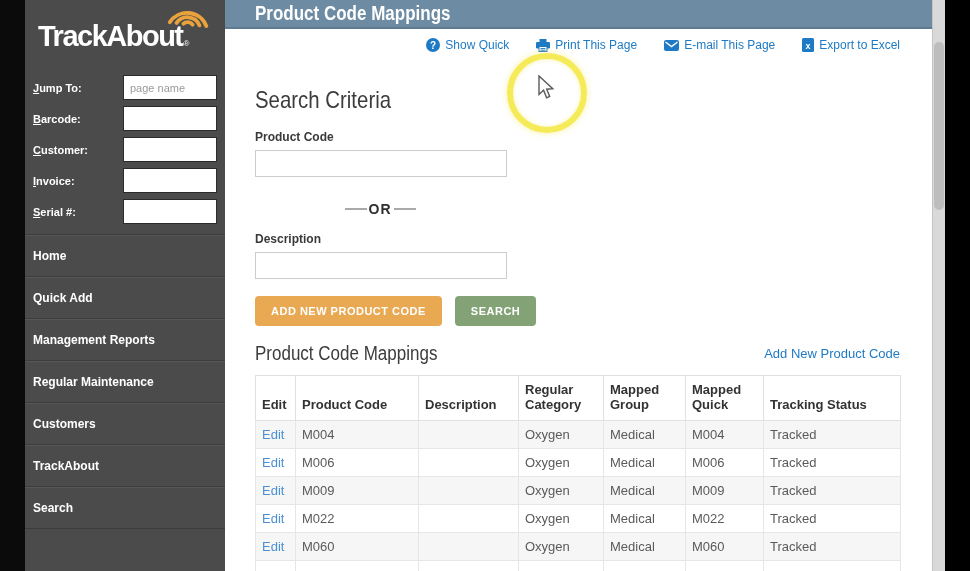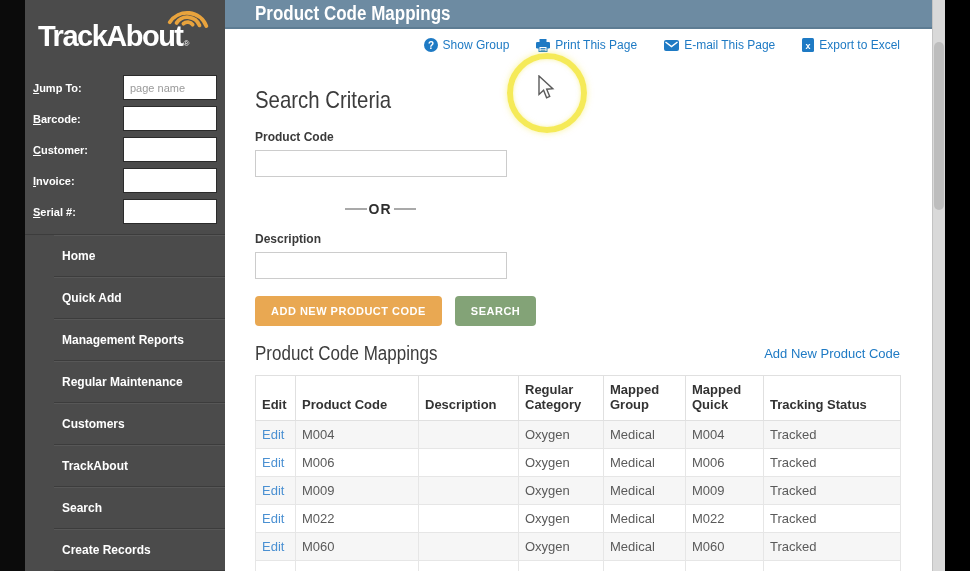--- a/index.html
+++ b/index.html
@@ -18,21 +18,21 @@
   .logo-text{color:#fff;font-size:29px;font-weight:bold;letter-spacing:-1.5px;}
   .logo-reg{color:#fff;font-size:8px;vertical-align:baseline;margin-left:1px;}
   .logo-arcs{position:absolute;right:13px;top:3px;}
   .side-form{padding:4px 8px 0 8px;}
   .form-row{display:flex;align-items:center;margin-bottom:4px;height:27px;}
   .form-row label{flex:1;color:#fff;font-size:11px;font-weight:bold;}
   .form-row label .u{text-decoration:underline;}
   .form-row input{width:80px;height:23px;border:1px solid #2b2b2b;font-size:11px;padding:0 6px;
                   font-family:"Liberation Sans",sans-serif;color:#333;}
   .form-row input::placeholder{color:#9a9a9a;}
-  .side-nav{margin-top:9px;border-top:1px solid #3c3c3c;padding-left:29px;}
+  .side-nav{margin-top:9px;border-top:1px solid #3c3c3c;}
   .nav-item{height:40px;line-height:40px;padding-left:8px;color:#fff;font-size:12px;font-weight:bold;
             border-bottom:1px solid #3c3c3c;border-top:1px solid #575757;cursor:pointer;}
 
   
   .main{position:absolute;left:225px;top:0;width:707px;height:571px;background:#fff;}
   .page-header{height:27px;background:#6d8ba2;border-bottom:2px solid #5d7c93;display:flex;align-items:center;padding-left:30px;}
   .page-header h1{margin:0;color:#fff;font-size:20px;font-weight:600;}
   .condensed{display:inline-block;transform:scaleX(.85);transform-origin:left center;}
 
   .actions-bar{display:flex;justify-content:flex-end;gap:27px;padding:9px 32px 0 0;align-items:center;}
@@ -110,39 +110,38 @@
         </div>
       </div>
     <nav class="side-nav">
         <div class="nav-item">Home</div>
         <div class="nav-item">Quick Add</div>
         <div class="nav-item">Management Reports</div>
         <div class="nav-item">Regular Maintenance</div>
         <div class="nav-item">Customers</div>
         <div class="nav-item">TrackAbout</div>
         <div class="nav-item">Search</div>
-        <div class="nav-item">Create Records</div>
       </nav>
 
   </aside>
 
   <main class="main">
     <div class="page-header">
       <h1><span class="condensed">Product Code Mappings</span></h1>
     </div>
 
     <div class="actions-bar">
         <span class="action-link">
           <span>
             <svg width="14" height="14" viewBox="0 0 14 14">
               <circle cx="7" cy="7" r="7" fill="#1e7ac4"></circle>
               <text x="7" y="10.6" text-anchor="middle" font-size="10" font-weight="bold" fill="#fff" font-family="Liberation Sans,sans-serif">?</text>
             </svg>
           </span>
-          <span>Show Group</span>
+          <span>Show Quick</span>
         </span>
         <span class="action-link">
           <span>
             <svg width="14" height="13" viewBox="0 0 14 13">
               <path d="M3.5 0h7v3h-7z" fill="#1e7ac4"></path>
               <rect y="3" width="14" height="6.5" rx="1.2" fill="#1e7ac4"></rect>
               <rect x="3" y="7.5" width="8" height="5" fill="#fff" stroke="#1e7ac4"></rect>
               <line x1="4.5" y1="9.6" x2="9.5" y2="9.6" stroke="#1e7ac4"></line>
               <line x1="4.5" y1="11.2" x2="9.5" y2="11.2" stroke="#1e7ac4"></line>
             </svg>

